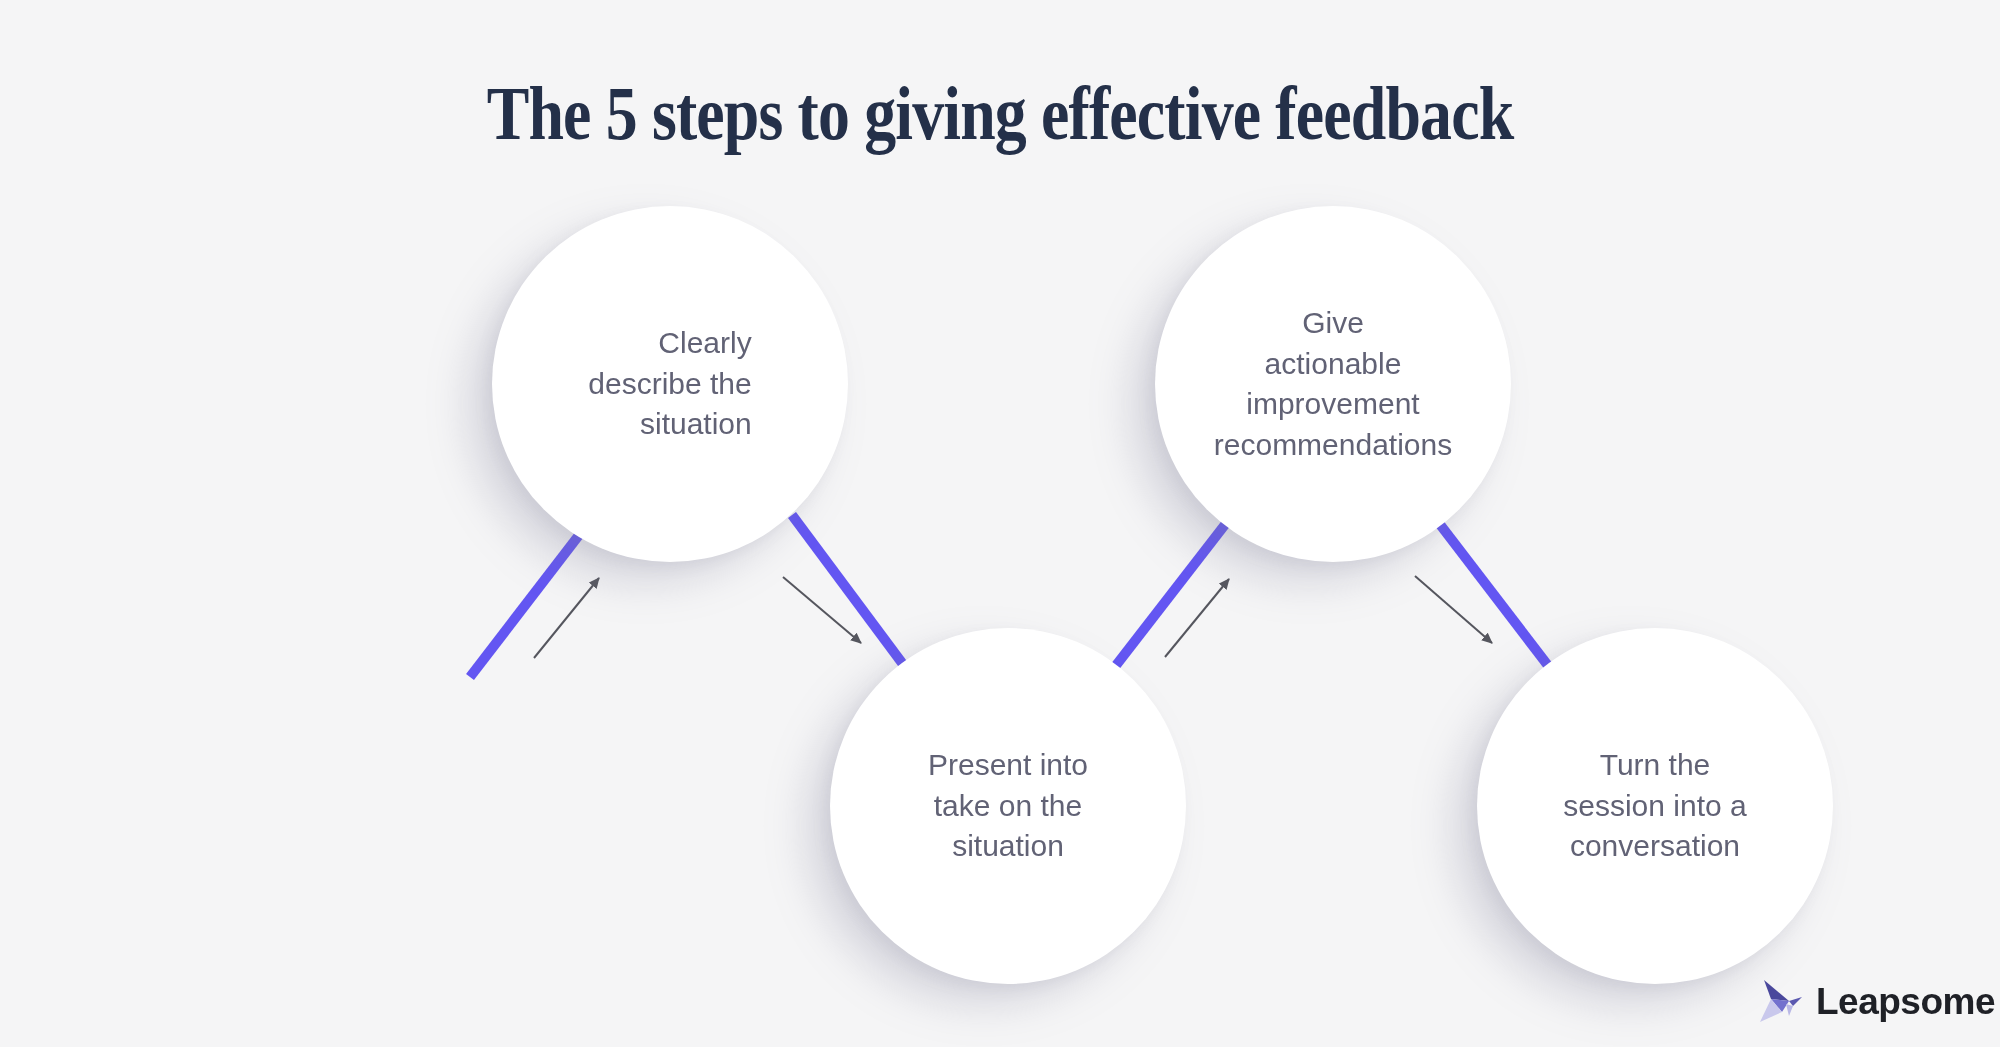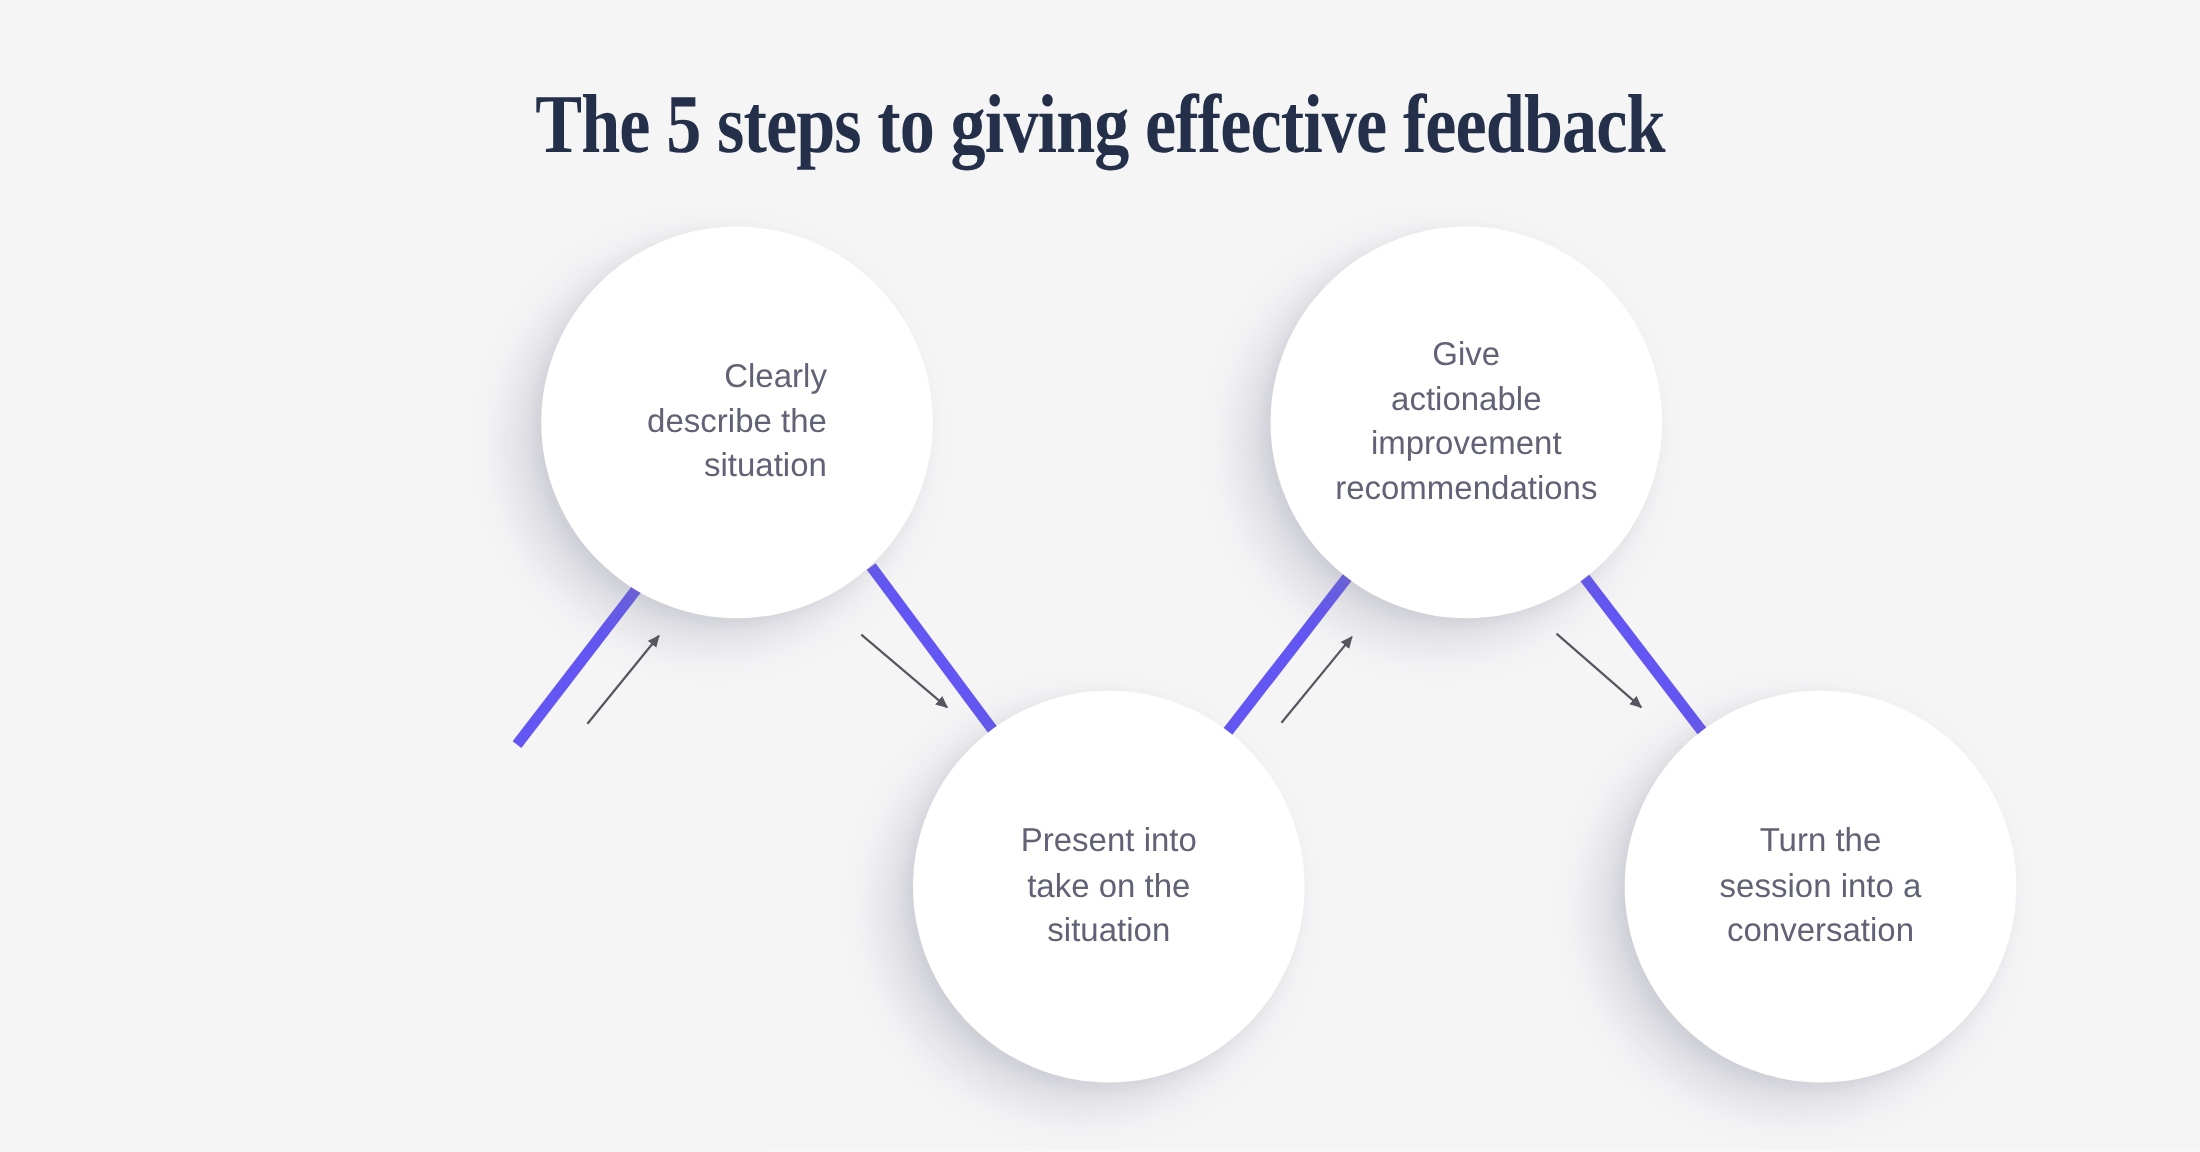--- a/index.html
+++ b/index.html
@@ -102,14 +102,24 @@
 session into a
 conversation</span>
   </div>
   <div class="circle c4">
     <span class="step-label">Give
 actionable
 improvement
 recommendations</span>
   </div>
 
+  <div class="logo">
+    <svg width="52" height="52" viewBox="0 0 52 52" xmlns="http://www.w3.org/2000/svg">
+      <polygon points="8,4 33,25 15,23" fill="#4a489c"></polygon>
+      <polygon points="33,25 46,21 37,30" fill="#5b59b0"></polygon>
+      <polygon points="15,23 33,25 26,36" fill="#7371ce"></polygon>
+      <polygon points="30,28 37,30 33,40" fill="#b9b8e6"></polygon>
+      <polygon points="26,36 15,23 4,46" fill="#c9c8ec"></polygon>
+    </svg>
+    <span class="logo-word">Leapsome</span>
+  </div>
 
 </div>
 
 </body></html>

